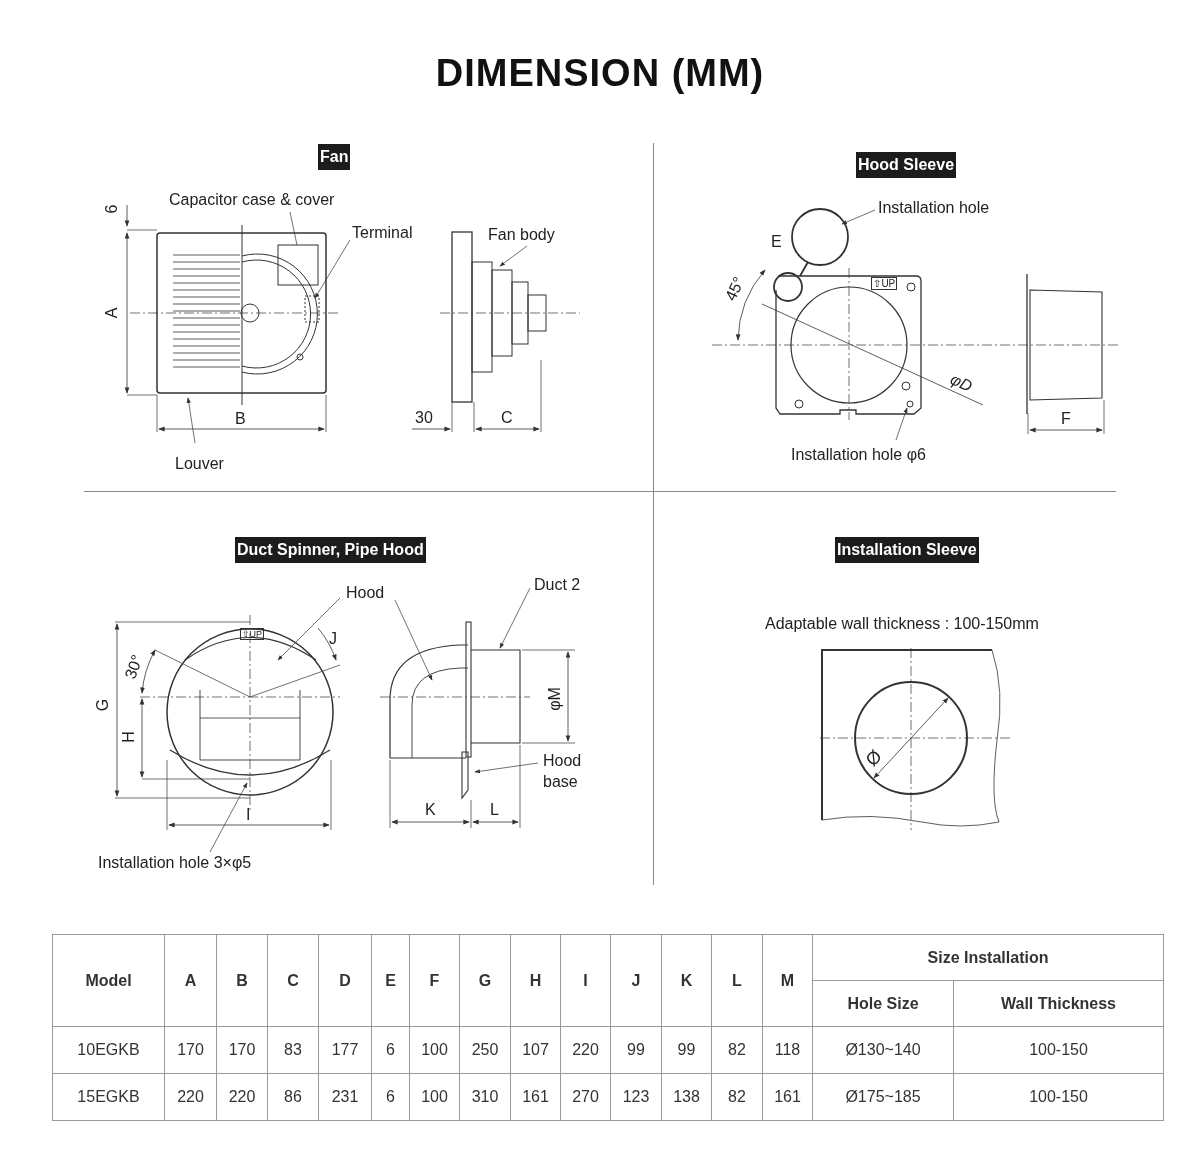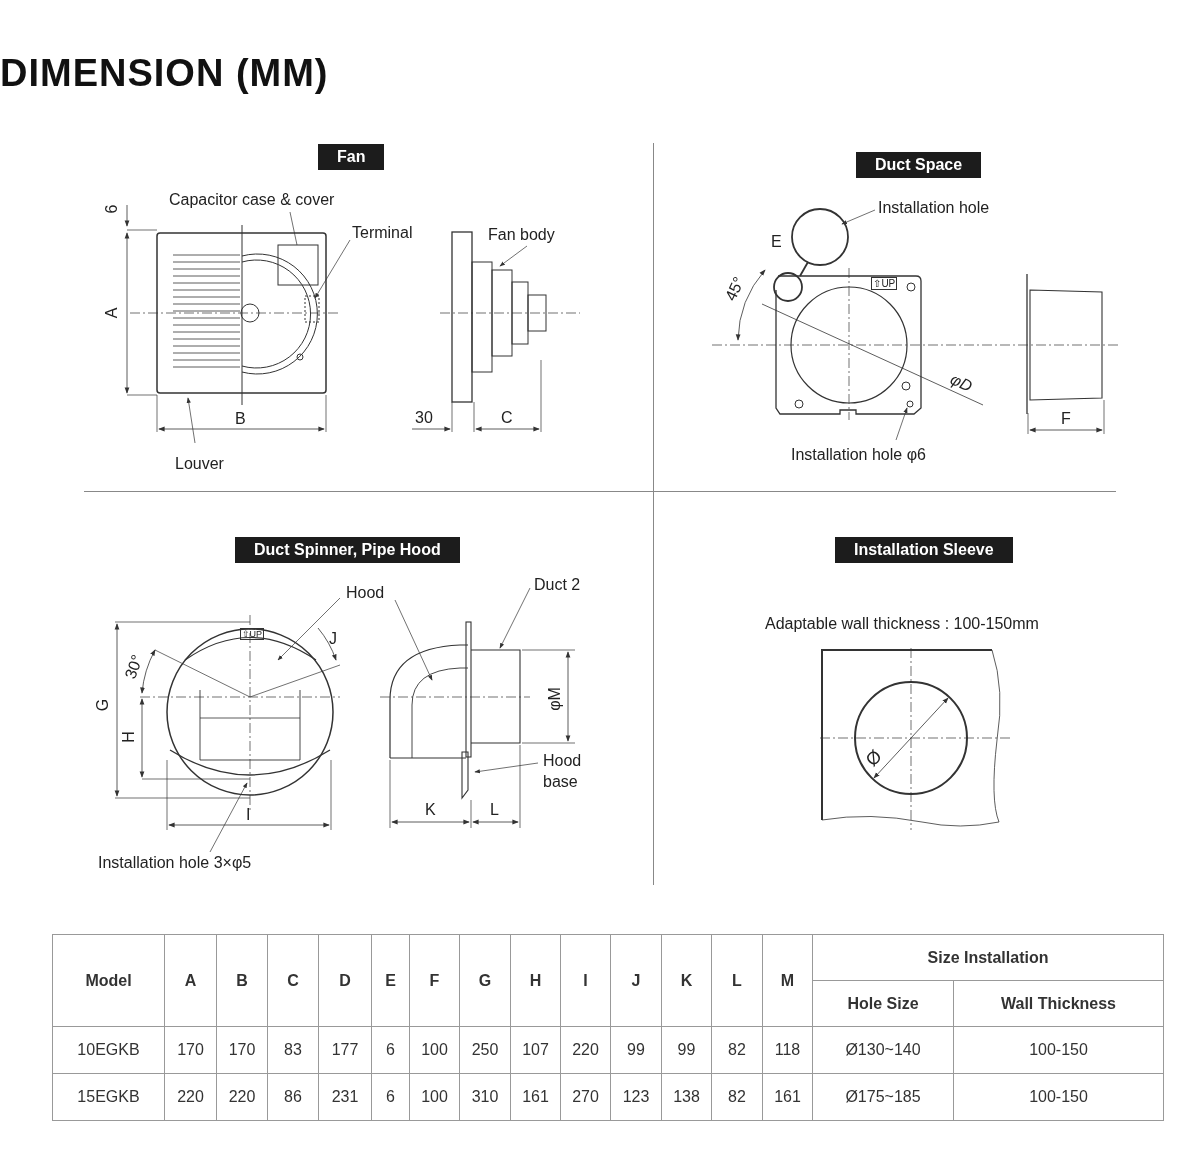--- a/index.html
+++ b/index.html
@@ -1,20 +1,20 @@
 <!DOCTYPE html>
 <html><head>
 <meta charset="utf-8">
 <style>
   *{box-sizing:border-box;margin:0;padding:0}
   body{width:1200px;height:1173px;background:#fff;font-family:"Liberation Sans",sans-serif;color:#222;position:relative;overflow:hidden}
-  .title{position:absolute;top:52px;left:0;width:1200px;text-align:left;font-size:38px;font-weight:bold;letter-spacing:1px;color:#111}
+  .title{position:absolute;top:52px;left:0;width:1200px;text-align:center;font-size:38px;font-weight:bold;letter-spacing:1px;color:#111}
   .vdiv{position:absolute;left:653px;top:143px;width:1px;height:742px;background:#888}
   .hdiv{position:absolute;left:84px;top:491px;width:1032px;height:1px;background:#888}
-  .badge{position:absolute;background:#1c1c1c;color:#fff;font-weight:bold;font-size:16px;padding:4px 19px;white-space:nowrap}
+  .badge{position:absolute;background:#1c1c1c;color:#fff;font-weight:bold;font-size:16px;padding:4px 2px;white-space:nowrap}
   .lbl{position:absolute;font-size:16px;color:#222;white-space:nowrap}
   svg.draw{position:absolute;left:0;top:0}
   table.dims{position:absolute;left:52px;top:934px;width:1112px;border-collapse:collapse;font-size:16px;color:#333}
   table.dims td,table.dims th{border:1.5px solid #999;text-align:center;padding:0}
   table.dims th{font-weight:bold;color:#333}
   table.dims td.model{font-weight:normal}
   .hrow th{height:46px}
   .r1 td,.r2 td{height:47px}
 </style>
 </head>
@@ -165,21 +165,21 @@
     <path d="M822,820 V650 H992" stroke-width="2"></path>
     <path d="M992,650 Q1005,690 997,740 Q990,800 999,822 Q960,830 922,822 Q870,812 822,820" stroke-width="0.8"></path>
     <circle cx="911" cy="738" r="56" stroke-width="2"></circle>
     <line x1="820" y1="738" x2="1012" y2="738" stroke-dasharray="10,3,2,3" stroke-width="0.7"></line>
     <line x1="911" y1="648" x2="911" y2="830" stroke-dasharray="10,3,2,3" stroke-width="0.7"></line>
     <line x1="874" y1="778" x2="948" y2="698" marker-start="url(#ar)" marker-end="url(#ar)" stroke-width="0.8"></line>
   </g>
 </svg>
 
 <div class="badge" style="left:318px;top:144px">Fan</div>
-<div class="badge" style="left:856px;top:152px">Duct Space</div>
+<div class="badge" style="left:856px;top:152px">Hood Sleeve</div>
 <div class="badge" style="left:235px;top:537px">Duct Spinner, Pipe Hood</div>
 <div class="badge" style="left:835px;top:537px">Installation Sleeve</div>
 
 <div class="lbl" style="left:169px;top:191px">Capacitor case &amp; cover</div>
 <div class="lbl" style="left:352px;top:224px">Terminal</div>
 <div class="lbl" style="left:488px;top:226px">Fan body</div>
 <div class="lbl" style="left:175px;top:455px">Louver</div>
 <div class="lbl" style="left:108px;top:200px;transform:rotate(-90deg)">6</div>
 <div class="lbl" style="left:107px;top:304px;transform:rotate(-90deg)">A</div>
 <div class="lbl" style="left:235px;top:410px">B</div>

